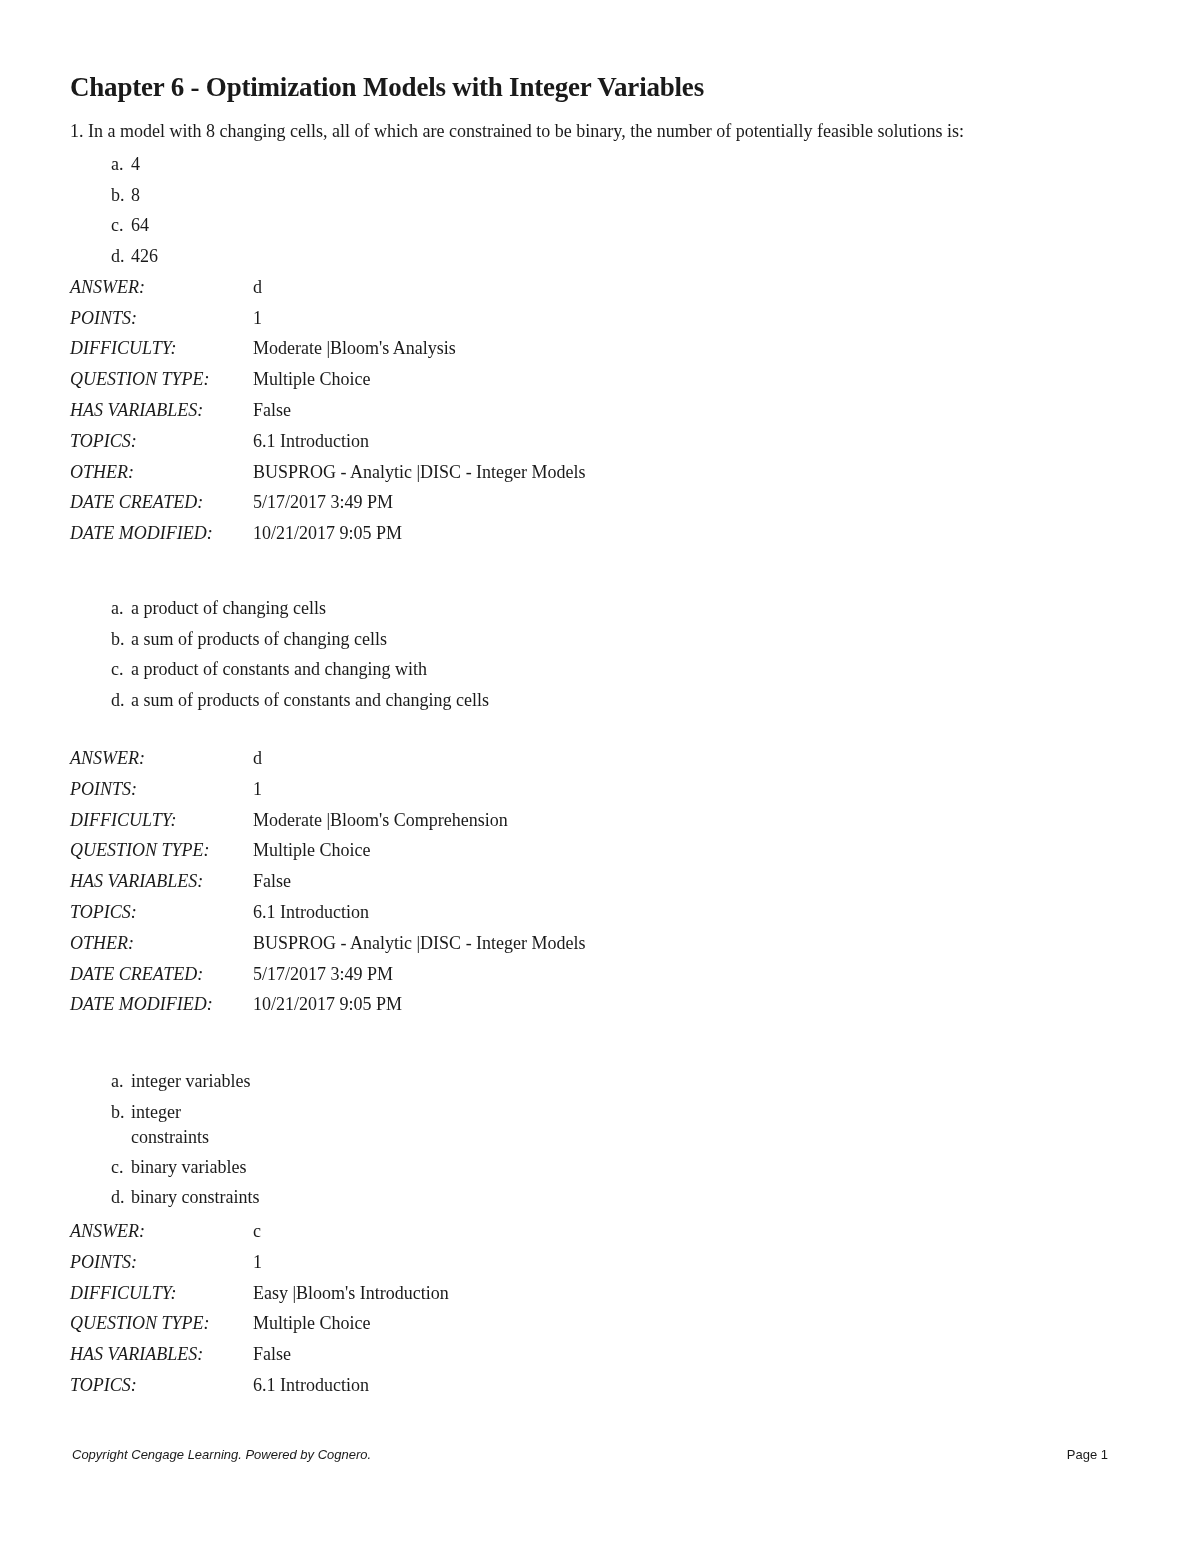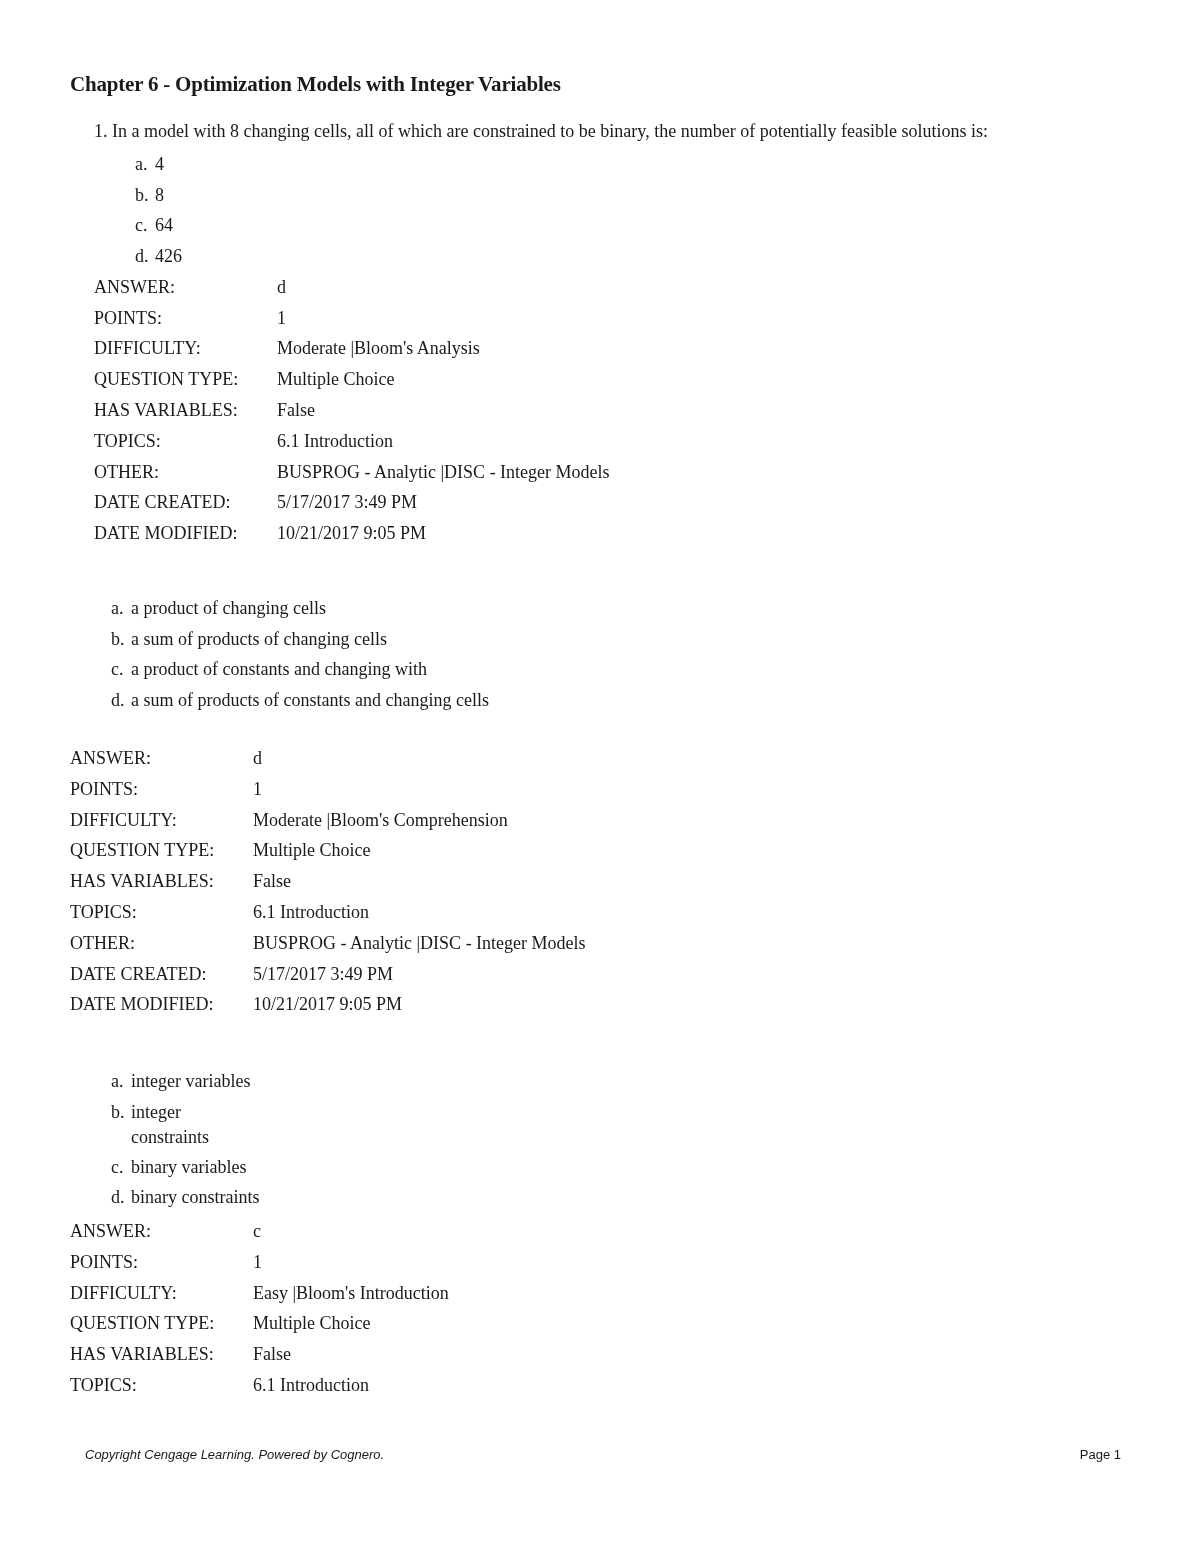--- a/index.html
+++ b/index.html
@@ -4,43 +4,43 @@
   <style>
     html, body { margin: 0; padding: 0; background: #ffffff; }
     body {
       width: 1200px; height: 1553px; position: relative; overflow: hidden;
       font-family: "Liberation Serif", "DejaVu Serif", serif;
       color: #1a1a1a;
     }
     .page { position: absolute; left: 70px; top: 0; width: 1060px; }
     .title {
       position: absolute; top: 72px; left: 0;
-      font-size: 21px; font-weight: bold; letter-spacing: -0.2px; white-space: nowrap;
+      font-size: 27px; font-weight: bold; letter-spacing: -0.2px; white-space: nowrap;
     }
     .q { position: absolute; left: 0; width: 1050px; }
     .stem { font-size: 18px; line-height: 24px; }
     .opt { position: relative; font-size: 18px; line-height: 24px; padding-left: 61px; }
     .opt .letter { position: absolute; left: 41px; }
     .meta { display: flex; font-size: 18px; height: 30.8px; line-height: 30.8px; }
-    .meta .k { width: 183px; white-space: nowrap; }
+    .meta .k { width: 183px; font-style: italic; white-space: nowrap; }
     .meta .v { white-space: nowrap; }
     .footer {
       position: absolute; top: 1447px; left: 72px; width: 1036px;
       font-family: "Liberation Sans", "DejaVu Sans", sans-serif; font-size: 13px;
-      display: flex; justify-content: space-between; margin-left: 13px;
+      display: flex; justify-content: space-between;
     }
     .footer .copy { font-style: italic; }
   </style>
 </head>
 <body>
 
 <div class="page">
   <div class="title">Chapter 6 - Optimization Models with Integer Variables</div>
 
-  <div class="q" style="top:119px;margin-left:24px;">
+  <div class="q" style="top:119px;">
     <div class="stem">1. In a model with 8 changing cells, all of which are constrained to be binary, the number of potentially feasible solutions is:</div>
     <div style="margin-top:6px;">
       <div class="opt" style="height:30.7px;line-height:30.7px;"><span class="letter">a.</span><span>4</span></div>
       <div class="opt" style="height:30.7px;line-height:30.7px;"><span class="letter">b.</span><span>8</span></div>
       <div class="opt" style="height:30.7px;line-height:30.7px;"><span class="letter">c.</span><span>64</span></div>
       <div class="opt" style="height:30.7px;line-height:30.7px;"><span class="letter">d.</span><span>426</span></div>
     </div>
     <div>
       <div class="meta">
           <span class="k">ANSWER:</span>

